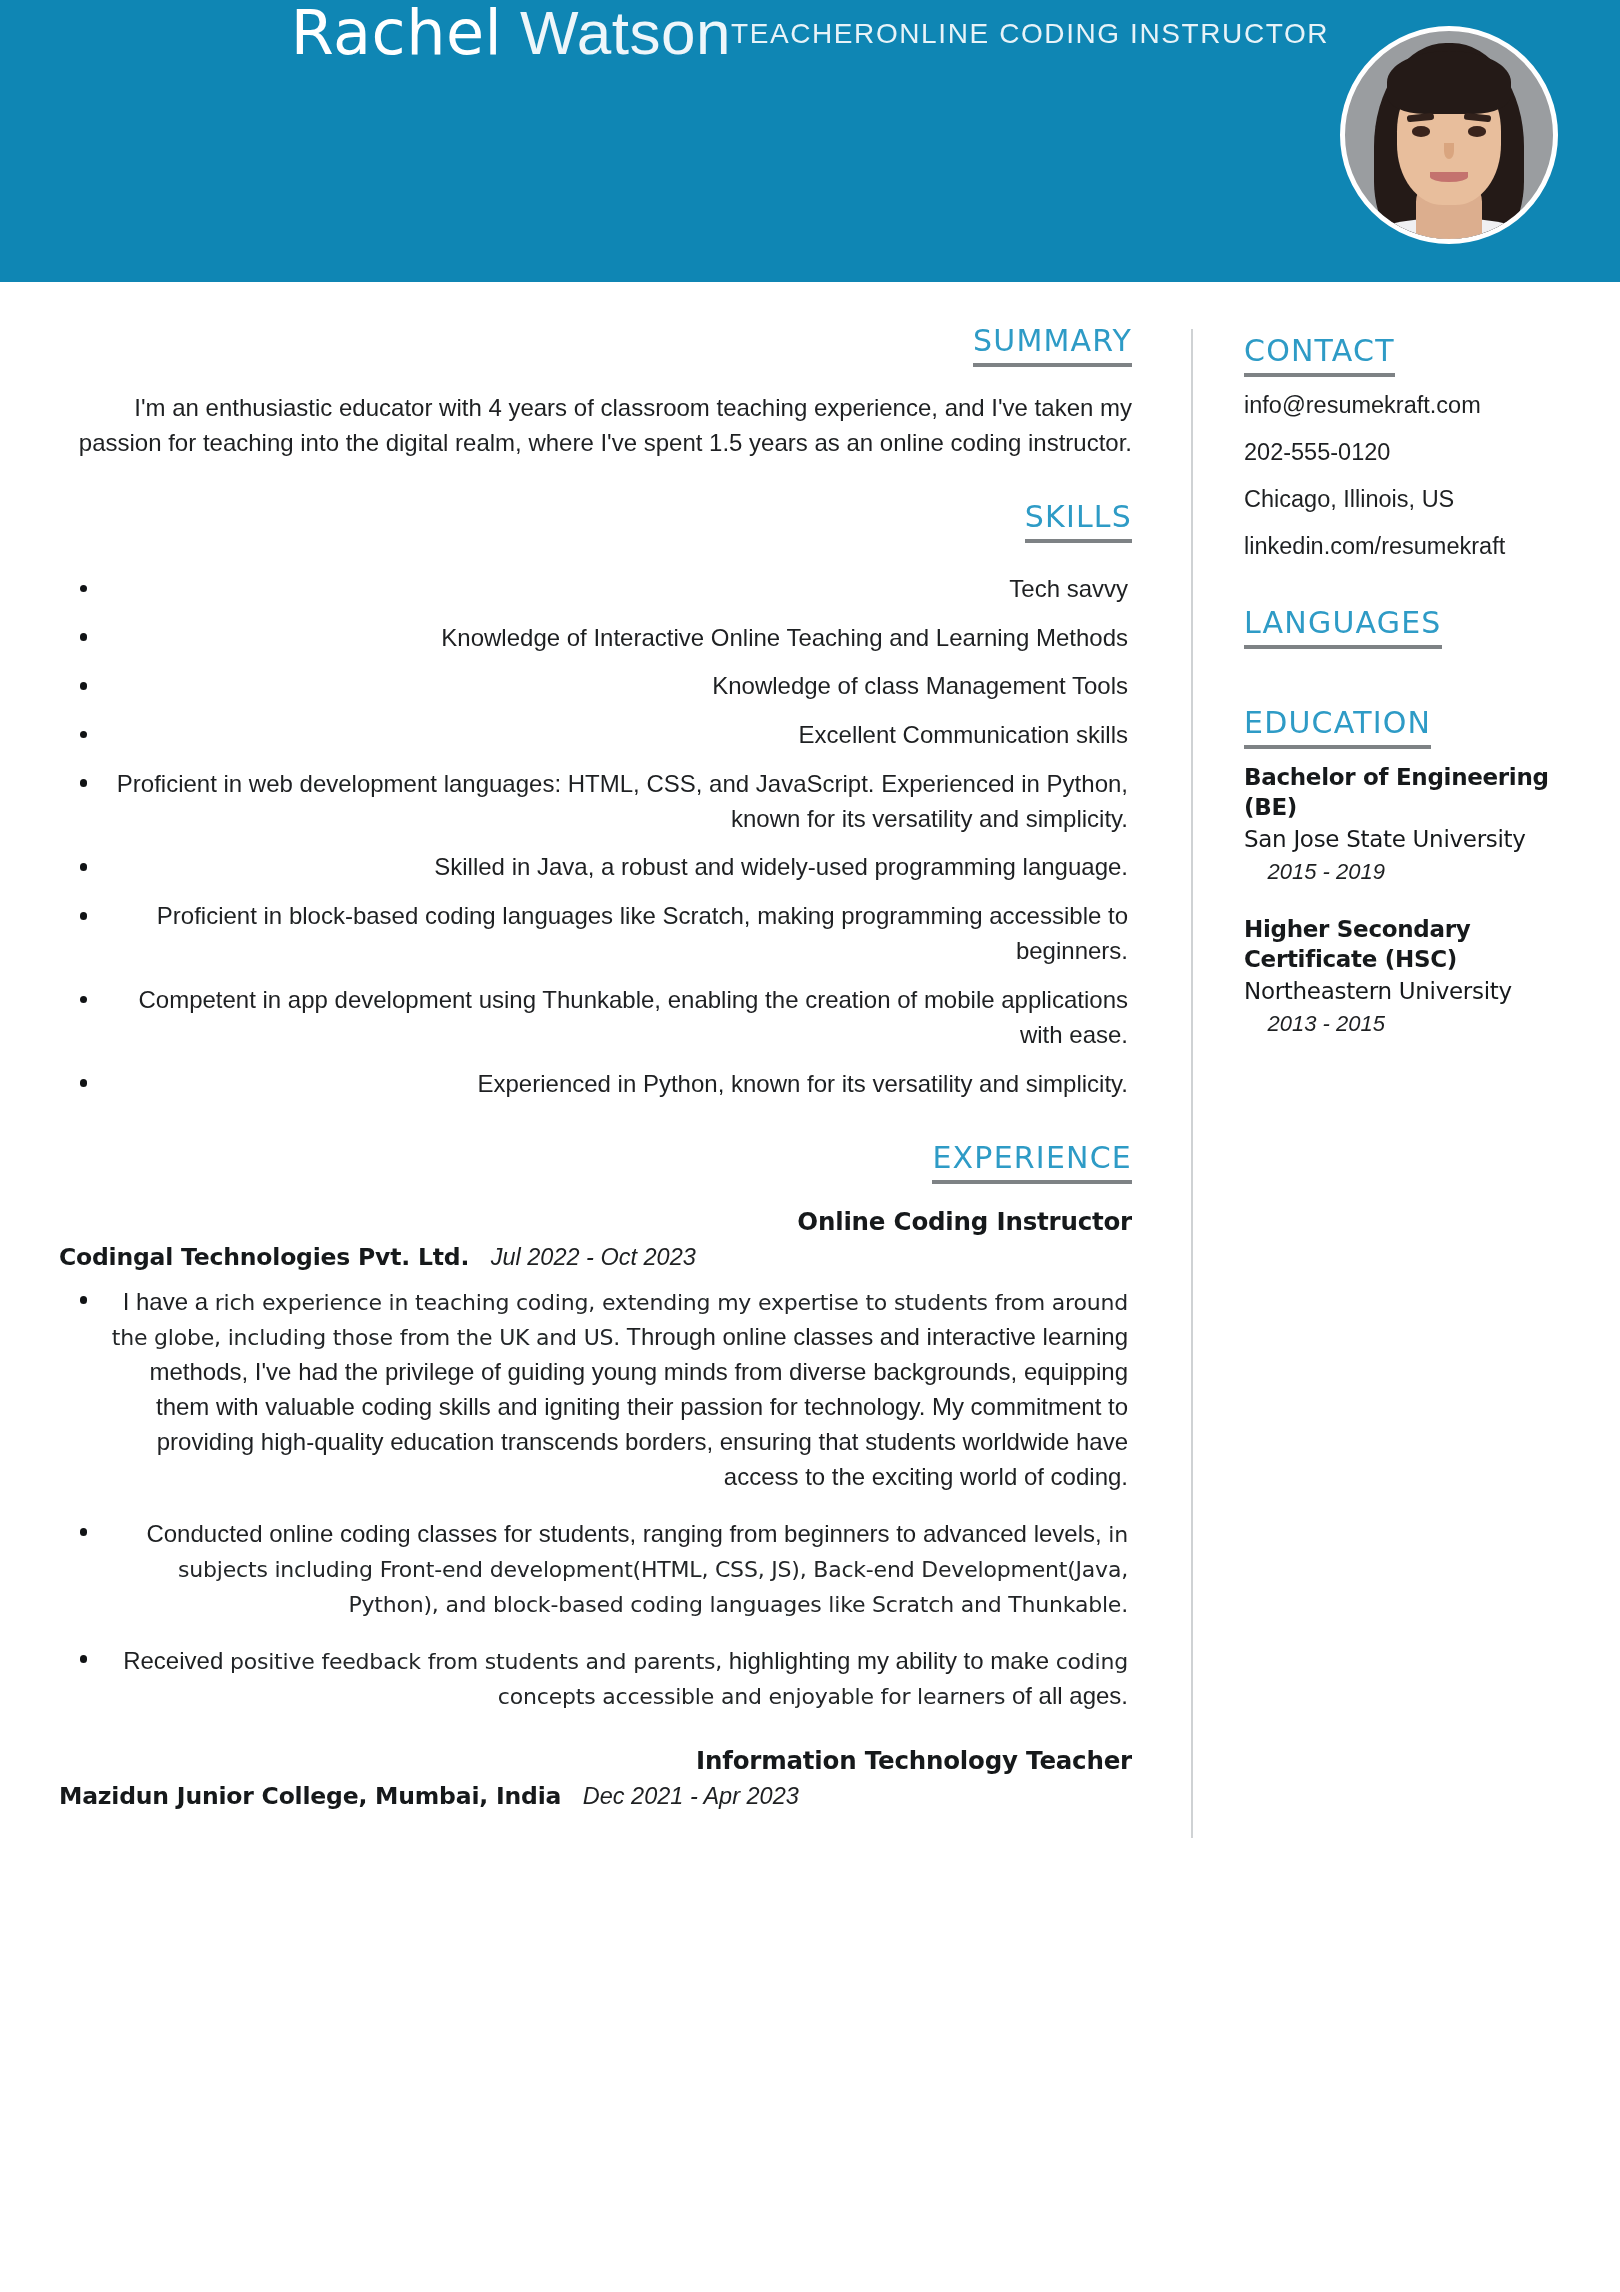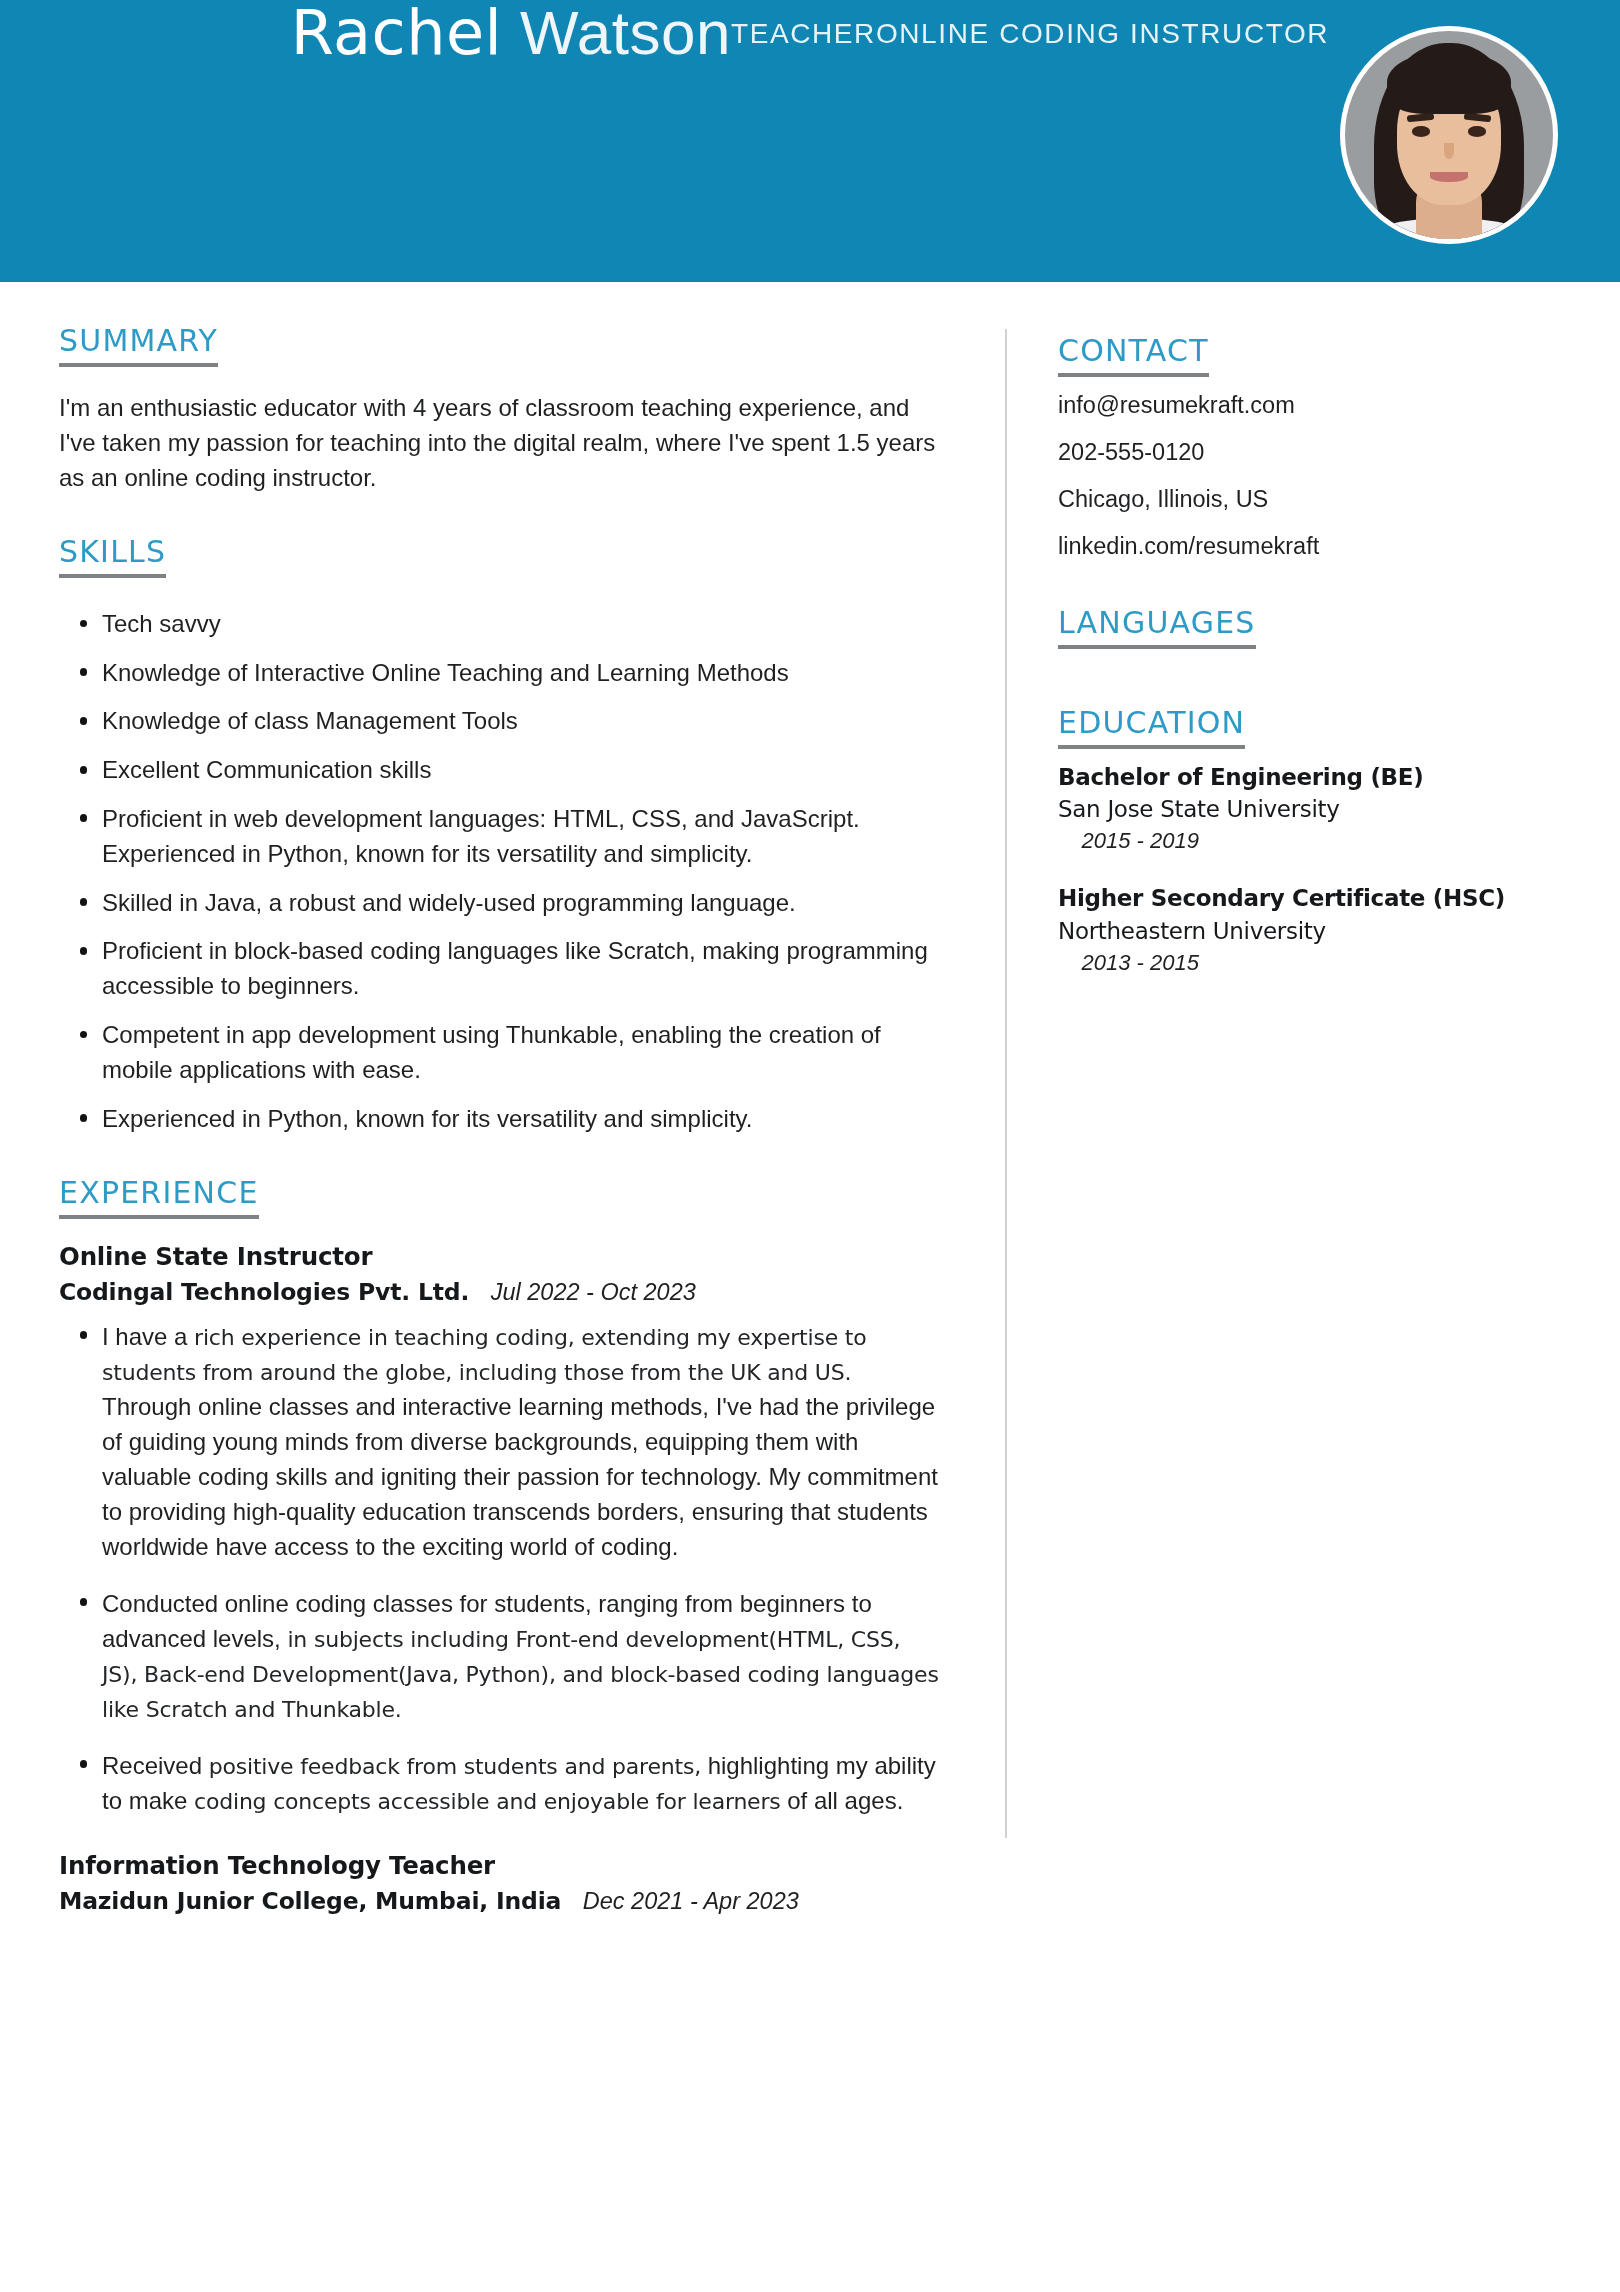--- a/index.html
+++ b/index.html
@@ -106,22 +106,23 @@
     position: absolute; left: 41%; top: 68%; width: 18%; height: 5%;
     background: #c4726e; border-radius: 0 0 50% 50%;
   }
 
   
   .content {
     display: flex;
     padding: 41px 0 0 0;
   }
   .col-left {
-    width: 1005px;
+    width: 1191px;
     padding: 0 59px 0 59px;
+    text-align: right;
   }
   .divider {
     width: 2px;
     background: #cfd2d4;
     margin-top: 5.9px;
     height: 1509px;
     flex: 0 0 2px;
   }
   .col-right {
     flex: 1;
@@ -305,21 +306,21 @@
             <li>Proficient in block-based coding languages like Scratch, making programming accessible to beginners.</li>
             <li>Competent in app development using Thunkable, enabling the creation of mobile applications with ease.</li>
             <li>Experienced in Python, known for its versatility and simplicity.</li>
           </ul>
       </div>
 
       <div class="sec">
         <div class="sec-head">EXPERIENCE</div>
         <div id="experience-list">
             <div class="job">
-              <div class="job-role">Online State Instructor</div>
+              <div class="job-role">Online Coding Instructor</div>
               <div class="job-meta">
                 <span class="job-company">Codingal Technologies Pvt. Ltd.</span>
                 <span class="job-dates">Jul 2022 - Oct 2023</span>
               </div>
               <ul class="bullets">
                 <li><span>I have a </span><span class="alt">rich experience in teaching coding, extending my expertise to students from around the globe, including those from the UK and US.</span><span> Through online classes and interactive learning methods, I've had the privilege of guiding young minds from diverse backgrounds, equipping them with valuable coding skills and igniting their passion for technology. My commitment to providing high-quality education transcends borders, ensuring that students worldwide have access to the exciting world of coding.</span></li>
                 <li><span>Conducted online coding classes for students, ranging from beginners to advanced levels, </span><span class="alt">in subjects including Front-end development(HTML, CSS, JS), Back-end Development(Java, Python), and block-based coding languages like Scratch and Thunkable.</span></li>
                 <li><span>Received </span><span class="alt">positive feedback from students and parents,</span><span> highlighting my ability to make </span><span class="alt">coding concepts accessible and enjoyable for learners</span><span> of all ages.</span></li>
               </ul>
             </div>

